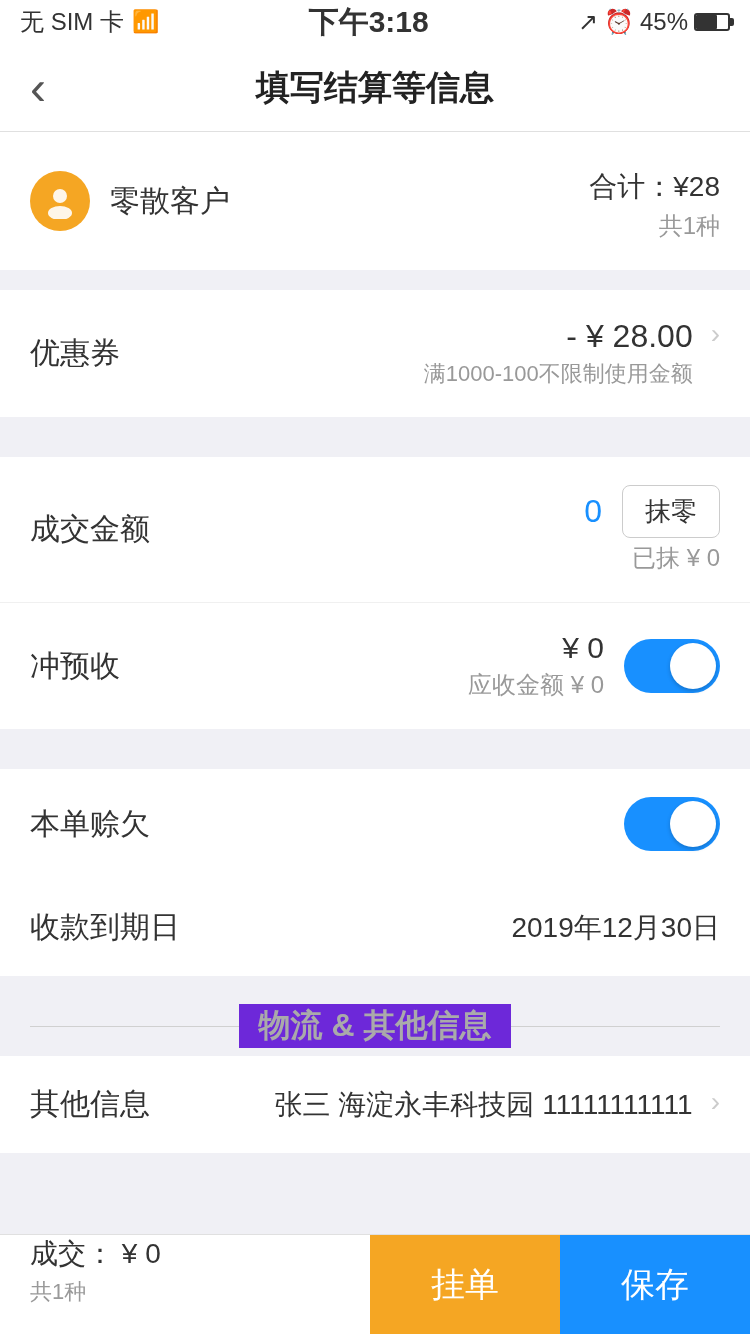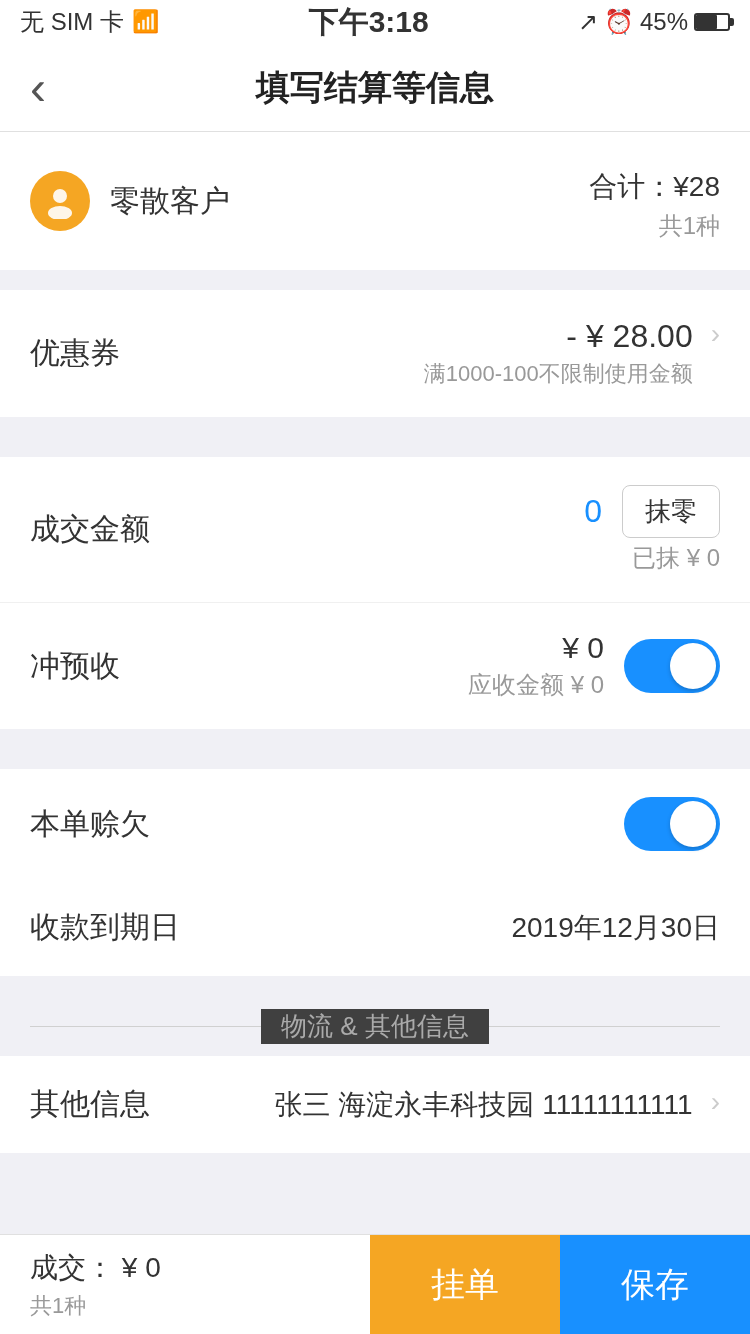--- a/index.html
+++ b/index.html
@@ -170,38 +170,38 @@
     }
     .divider-line {
       position: absolute;
       left: 30px;
       right: 30px;
       top: 50%;
       height: 1px;
       background: #d0d0d0;
     }
     .divider-text {
-      background: #404040;
+      background: #6d28d9;
       padding: 0 20px;
-      font-size: 26px;
+      font-size: 32px;
       color: #aaa;
       position: relative;
       z-index: 1;
+      font-weight: bold;
     }
 
     
     .bottom-bar {
       position: fixed;
       bottom: 0;
       left: 0;
       width: 750px;
       height: 100px;
       background: #fff;
       display: flex;
-      align-items: center;
       border-top: 1px solid #e0e0e0;
     }
     .bottom-summary {
       flex: 1;
       padding: 0 30px;
     }
     .bottom-summary-main { font-size: 28px; color: #333; }
     .bottom-summary-sub { font-size: 22px; color: #999; margin-top: 4px; }
     .bottom-btn {
       width: 190px;

